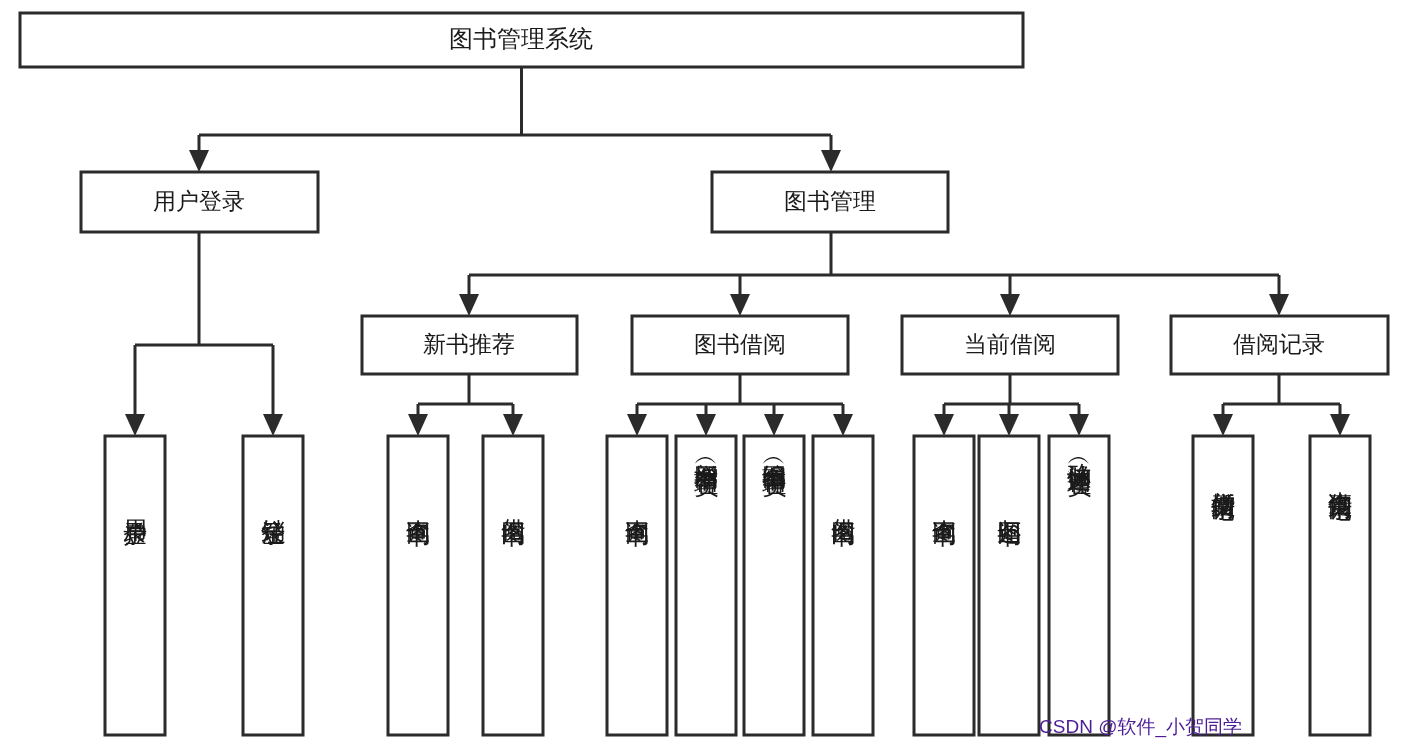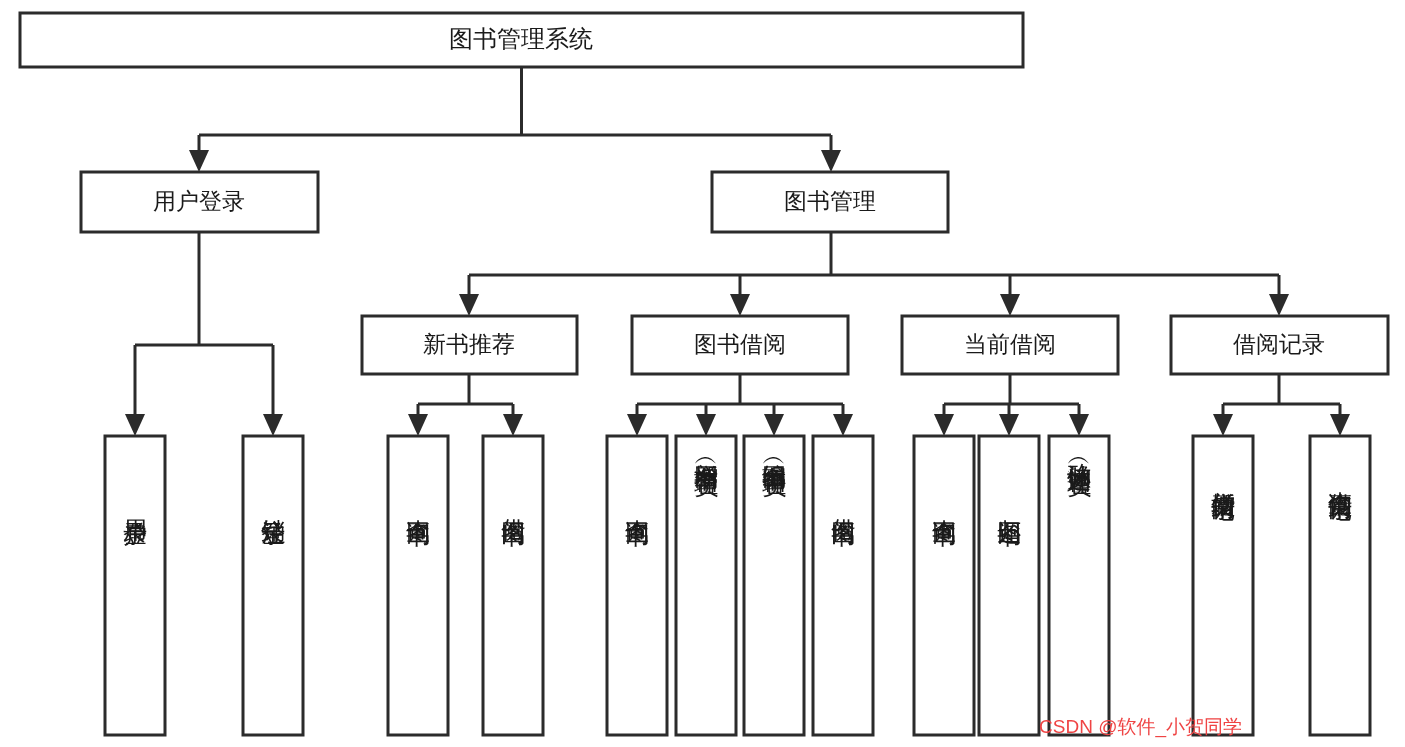--- a/index.html
+++ b/index.html
@@ -74,21 +74,21 @@
     color: #1a1a1a;
     letter-spacing: 1.5px;
     white-space: nowrap;
   }
   .watermark {
     position: absolute;
     right: 14px;
     bottom: 7px;
     font-family: "Liberation Sans", "DejaVu Sans", sans-serif;
     font-size: 19px;
-    color: #ef4444;
+    color: #4c1d95;
     white-space: nowrap;
     pointer-events: none;
   }
 </style>
 </head>
 <body>
 
 <div id="diagram-root">
 
   <svg id="flowchart" viewBox="0 0 1405 747" xmlns="http://www.w3.org/2000/svg">

